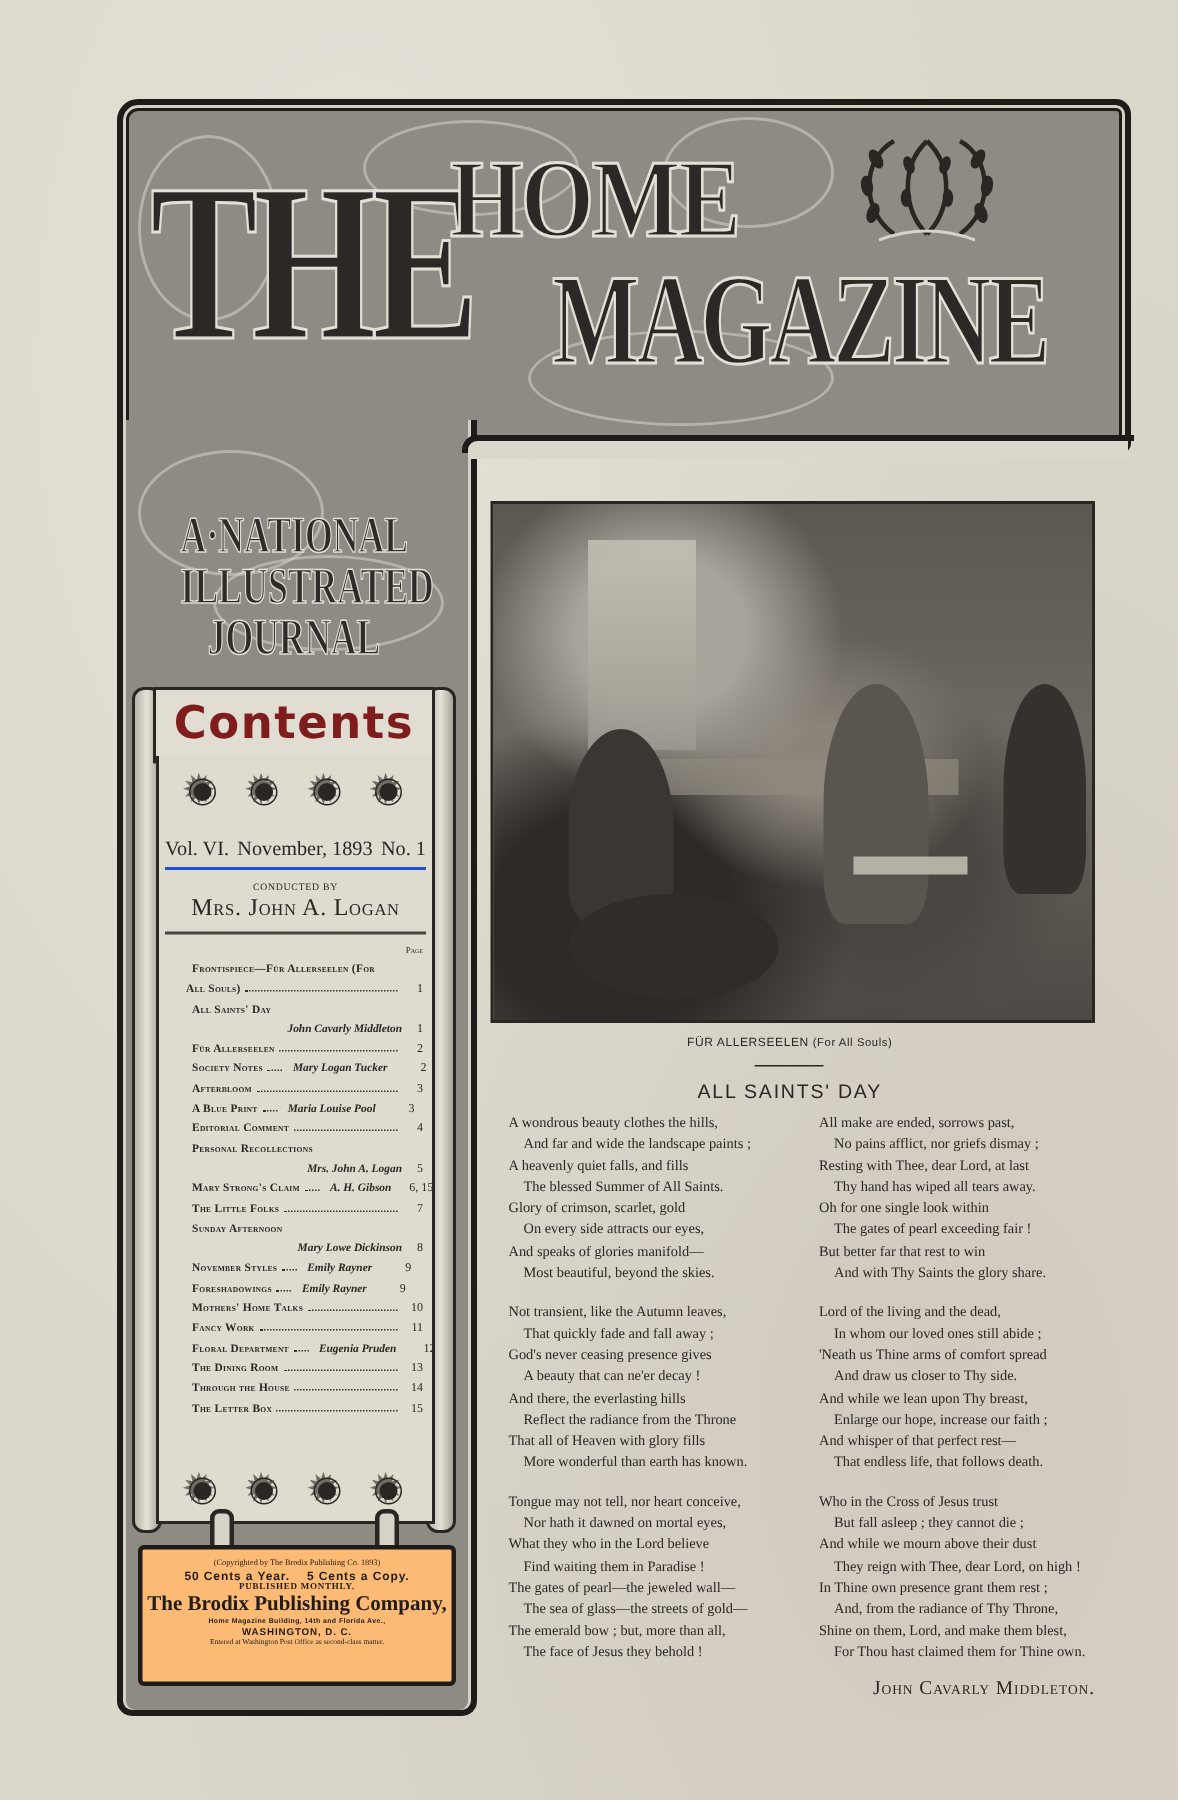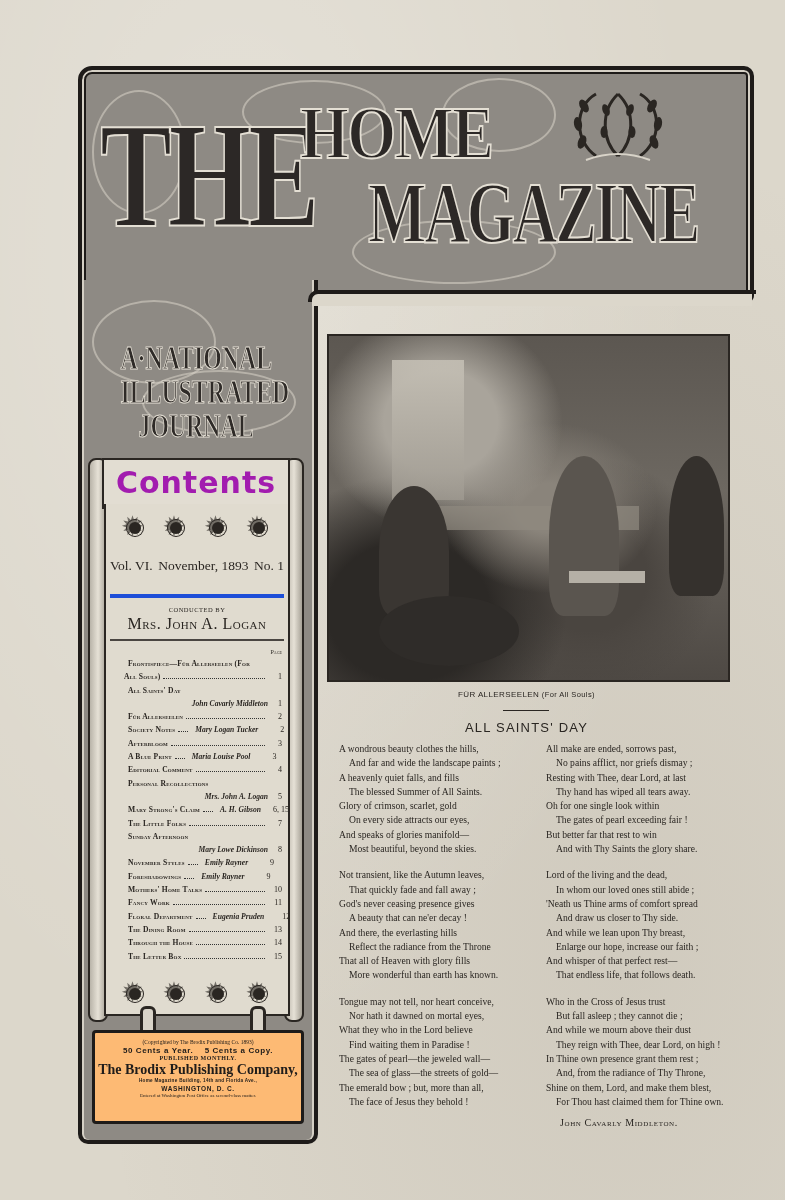--- a/index.html
+++ b/index.html
@@ -15,29 +15,29 @@
   .mast-notch{position:absolute;left:308px;top:290px;width:444px;height:8px;border-top:4px solid #1e1b19;border-left:4px solid #1e1b19;border-radius:10px 0 0 0;}
   .flourish{position:absolute;border:2px solid #d8d3c8;border-radius:50%;opacity:.55;}
   .title-the{position:absolute;left:100px;top:100px;font-family:"Liberation Serif",serif;font-weight:bold;font-size:150px;line-height:1;letter-spacing:-6px;color:#2c2826;-webkit-text-stroke:2px #e4dfd4;transform:scaleX(.72);transform-origin:left top;}
   .title-home{position:absolute;left:300px;top:96px;font-family:"Liberation Serif",serif;font-weight:bold;font-size:74px;line-height:1;letter-spacing:-2px;color:#2c2826;-webkit-text-stroke:2px #e4dfd4;transform:scaleX(.85);transform-origin:left top;}
   .title-magazine{position:absolute;left:368px;top:170px;font-family:"Liberation Serif",serif;font-weight:bold;font-size:86px;line-height:1;letter-spacing:-3px;color:#2c2826;-webkit-text-stroke:2px #e4dfd4;transform:scaleX(.72);transform-origin:left top;}
   .wreath{position:absolute;left:566px;top:86px;width:104px;height:80px;}
   .subtitle{position:absolute;left:88px;top:316px;width:216px;text-align:center;font-family:"Liberation Serif",serif;font-weight:bold;color:#2f2b28;-webkit-text-stroke:1px #e4dfd4;line-height:1.0;margin-top:25px;}
   .subtitle div{font-size:34px;transform:scaleX(.7);}
   
   .contents-banner{position:absolute;left:102px;top:458px;width:184px;height:46px;background:#e2ddd2;border:2px solid #2a2622;border-bottom:3px solid #2a2622;}
-  .contents-banner span{display:block;text-align:center;font-family:"DejaVu Sans",sans-serif;font-size:30px;line-height:46px;font-weight:bold;letter-spacing:1px;color:#a21caf;}
+  .contents-banner span{display:block;text-align:center;font-family:"DejaVu Sans",sans-serif;font-size:30px;line-height:46px;font-weight:bold;letter-spacing:1px;color:#7f1d1d;}
   .scroll-left,.scroll-right{position:absolute;top:458px;width:16px;height:560px;background:linear-gradient(90deg,#b9b4a9,#e6e1d6,#a7a297);border:2px solid #2a2622;border-radius:8px;}
   .scroll-left{left:88px;} .scroll-right{left:284px;}
   .contents-body{position:absolute;left:104px;top:504px;width:182px;height:510px;background:#e0dbcf;border-left:2px solid #2a2622;border-right:2px solid #2a2622;border-bottom:2px solid #2a2622;}
   .suns{display:flex;justify-content:space-around;padding:12px 8px 0;}
   .sun{width:24px;height:24px;position:relative;}
   .sun::before{content:"";position:absolute;left:6px;top:6px;width:12px;height:12px;border-radius:50%;background:#2a2622;box-shadow:0 0 0 2px #e0dbcf,0 0 0 3px #2a2622;}
   .sun::after{content:"✹";position:absolute;left:-2px;top:-6px;font-size:28px;color:#2a2622;opacity:.6;}
-  .vol-line{display:flex;justify-content:space-between;margin:18px 4px 0;font-size:13.5px;padding-bottom:20px;border-bottom:4px solid #1d4ed8;}
+  .vol-line{display:flex;justify-content:space-between;margin:18px 4px 0;font-size:13.5px;padding-bottom:4px;border-bottom:2px solid #1d4ed8;}
   .conducted{text-align:center;font-size:6.5px;margin-top:8px;letter-spacing:.5px;}
   .editor{text-align:center;font-size:16px;margin-top:2px;letter-spacing:.5px;font-variant:small-caps;padding-bottom:6px;border-bottom:2px solid #4a4541;margin-left:4px;margin-right:4px;}
   .page-hdr{text-align:right;font-size:6px;margin:8px 6px 2px 0;font-variant:small-caps;}
   .toc{margin:0 6px 0 6px;}
   .toc-row{display:flex;align-items:baseline;font-size:7.6px;line-height:13.3px;white-space:nowrap;padding-left:16px;}
   .toc-title{font-variant:small-caps;font-weight:bold;letter-spacing:.2px;}
   .toc-author{font-style:italic;font-weight:bold;margin-left:4px;}
   .toc-fill{flex:1;border-bottom:1px dotted #333;margin:0 3px 3px 3px;min-width:6px;}
   .toc-page{font-size:8px;min-width:14px;text-align:right;}
   .toc-indent{padding-left:12px;}
@@ -66,21 +66,21 @@
   .illus .stool{position:absolute;left:240px;top:235px;width:76px;height:12px;background:#b5b0a6;}
   .illus .basket{position:absolute;left:50px;top:260px;width:140px;height:70px;border-radius:50%;background:#2f2c29;}
   .illus .fig{position:absolute;border-radius:50% 50% 20% 20%;background:#3a3632;}
   .caption{position:absolute;left:327px;top:690px;width:399px;text-align:center;font-family:"Liberation Sans",sans-serif;font-size:8px;letter-spacing:.4px;}
   .caption-rule{position:absolute;left:503px;top:710px;width:46px;border-top:1px solid #2a2622;}
   .poem-title{position:absolute;left:327px;top:720px;width:399px;text-align:center;font-family:"Liberation Sans",sans-serif;font-size:13px;letter-spacing:1.2px;}
   .poem-col{position:absolute;top:742px;width:205px;font-size:9.6px;line-height:14.3px;}
   .poem-col.left{left:324px;} .poem-col.right{left:531px;}
   .stanza{margin-bottom:12px;margin-left:15px;}
   .line.indent{padding-left:10px;}
-  .byline{position:absolute;left:560px;top:1117px;width:170px;text-align:left;font-size:10px;font-variant:small-caps;letter-spacing:.6px;}
+  .byline{position:absolute;left:560px;top:1117px;width:170px;text-align:right;font-size:13px;font-variant:small-caps;letter-spacing:.6px;}
 </style>
 </head>
 <body>
 
 <div class="paper"></div>
 
 <div class="mast-outer">
   <div class="flourish" style="left:10px;top:20px;width:90px;height:120px;"></div>
   <div class="flourish" style="left:160px;top:10px;width:140px;height:60px;"></div>
   <div class="flourish" style="left:270px;top:150px;width:200px;height:60px;"></div>

